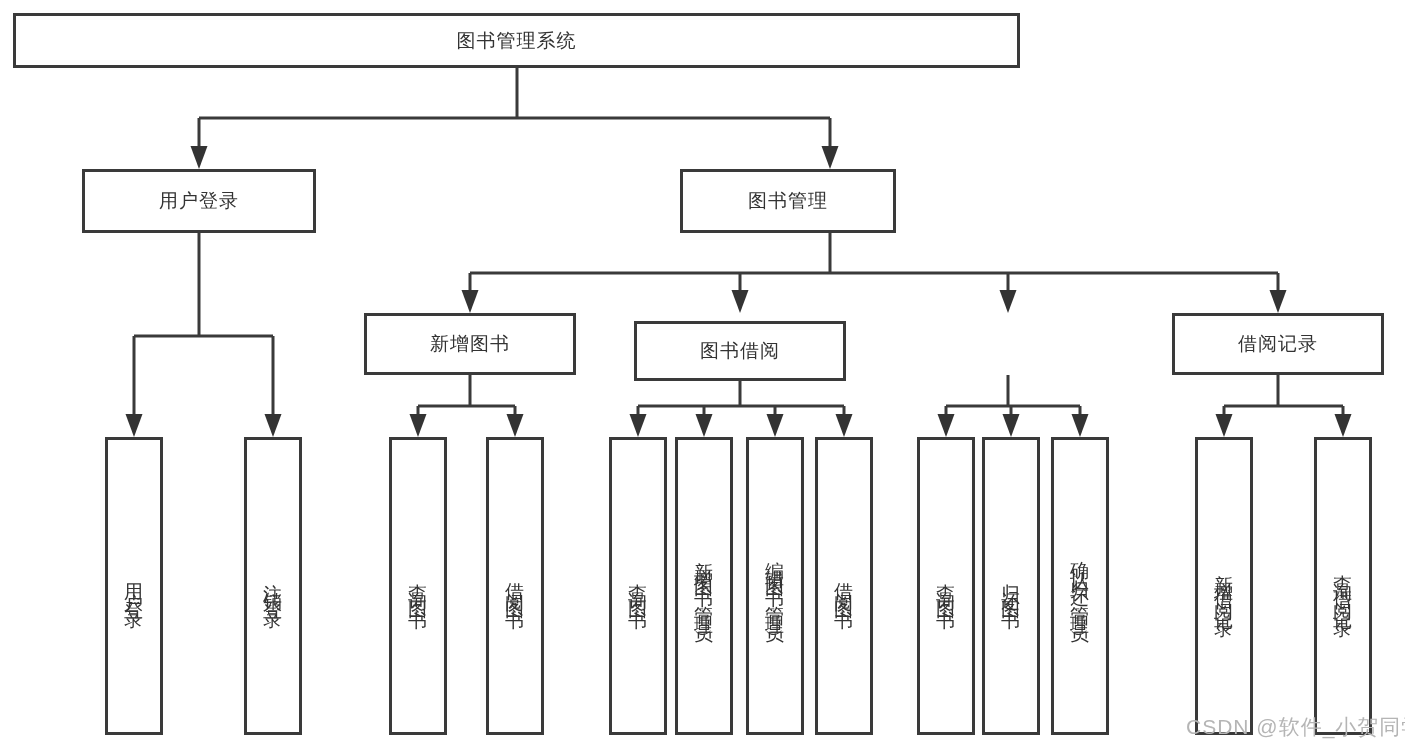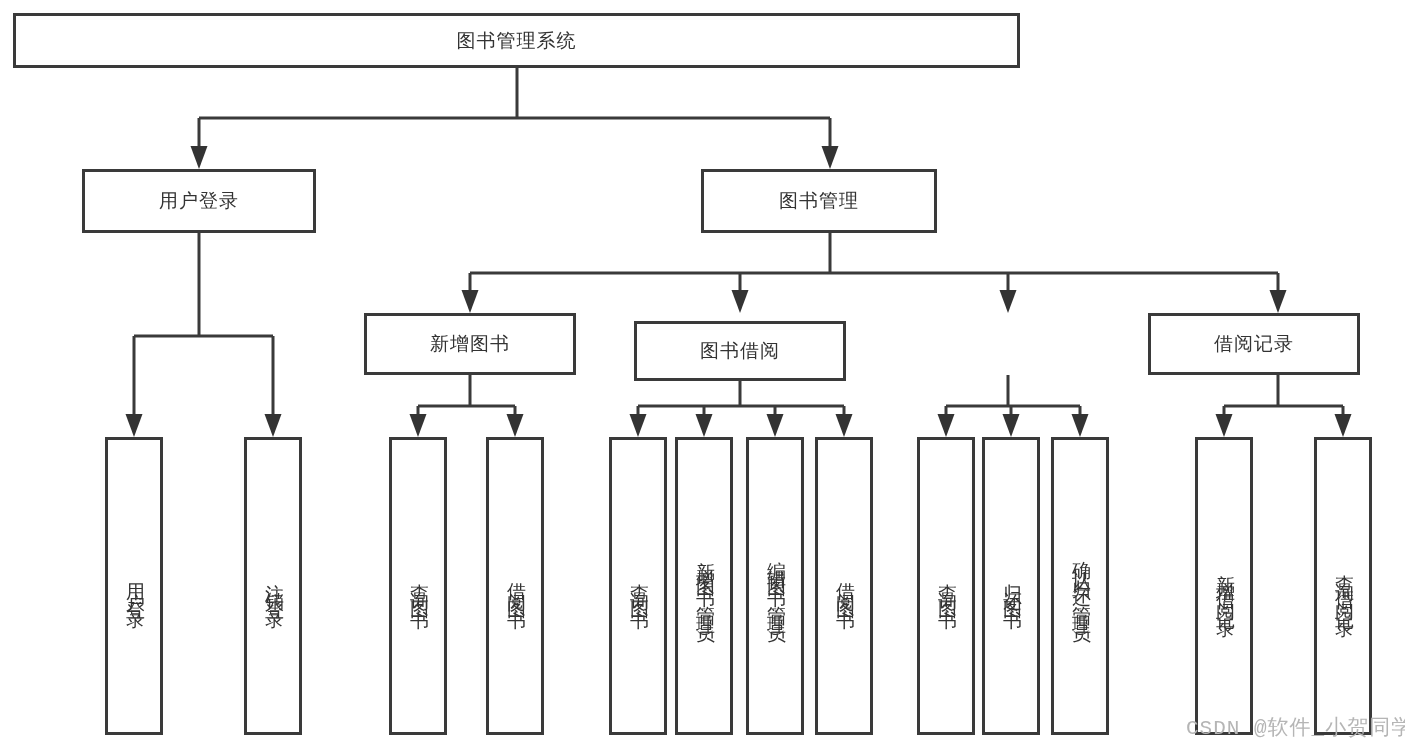--- a/index.html
+++ b/index.html
@@ -1,18 +1,18 @@
 <!DOCTYPE html>
 <html><head>
 <meta charset="utf-8">
 <style>
   html,body { margin:0; padding:0; background:#ffffff; }
   #canvas {
     position:relative; width:1405px; height:747px; background:#ffffff;
-    font-family:Liberation Mono, monospace; overflow:hidden;
+    font-family:Liberation Sans, sans-serif; overflow:hidden;
   }
   #wires { position:absolute; left:0; top:0; width:1405px; height:747px; }
   .box {
     position:absolute; box-sizing:border-box; background:#ffffff;
     border:3px solid #3a3a3a; display:flex; align-items:center; justify-content:center;
     color:#333333;
   }
   .hlabel { font-size:19px; letter-spacing:1px; white-space:nowrap; }
   .vlabel {
     writing-mode:vertical-rl; text-orientation:mixed;
@@ -64,31 +64,31 @@
     </g>
   </svg>
 
   <div class="box" style="left:13px;top:13px;width:1007px;height:55px">
     <span class="hlabel">图书管理系统</span>
   </div>
 
   <div class="box" style="left:82px;top:169px;width:234px;height:64px">
     <span class="hlabel">用户登录</span>
   </div>
-  <div class="box" style="left:701px;top:169px;width:236px;height:64px">
+  <div class="box" style="left:680px;top:169px;width:216px;height:64px">
     <span class="hlabel">图书管理</span>
   </div>
 
   <div class="box" style="left:364px;top:313px;width:212px;height:62px">
     <span class="hlabel">新增图书</span>
   </div>
   <div class="box" style="left:634px;top:321px;width:212px;height:60px">
     <span class="hlabel">图书借阅</span>
   </div>
-  <div class="box" style="left:1148px;top:313px;width:212px;height:62px">
+  <div class="box" style="left:1172px;top:313px;width:212px;height:62px">
     <span class="hlabel">借阅记录</span>
   </div>
 
   <div class="box" style="left:105px;top:437px;width:58px;height:298px">
     <span class="vlabel">用户登录</span>
   </div>
   <div class="box" style="left:244px;top:437px;width:58px;height:298px">
     <span class="vlabel">注销登录</span>
   </div>
   <div class="box" style="left:389px;top:437px;width:58px;height:298px">

